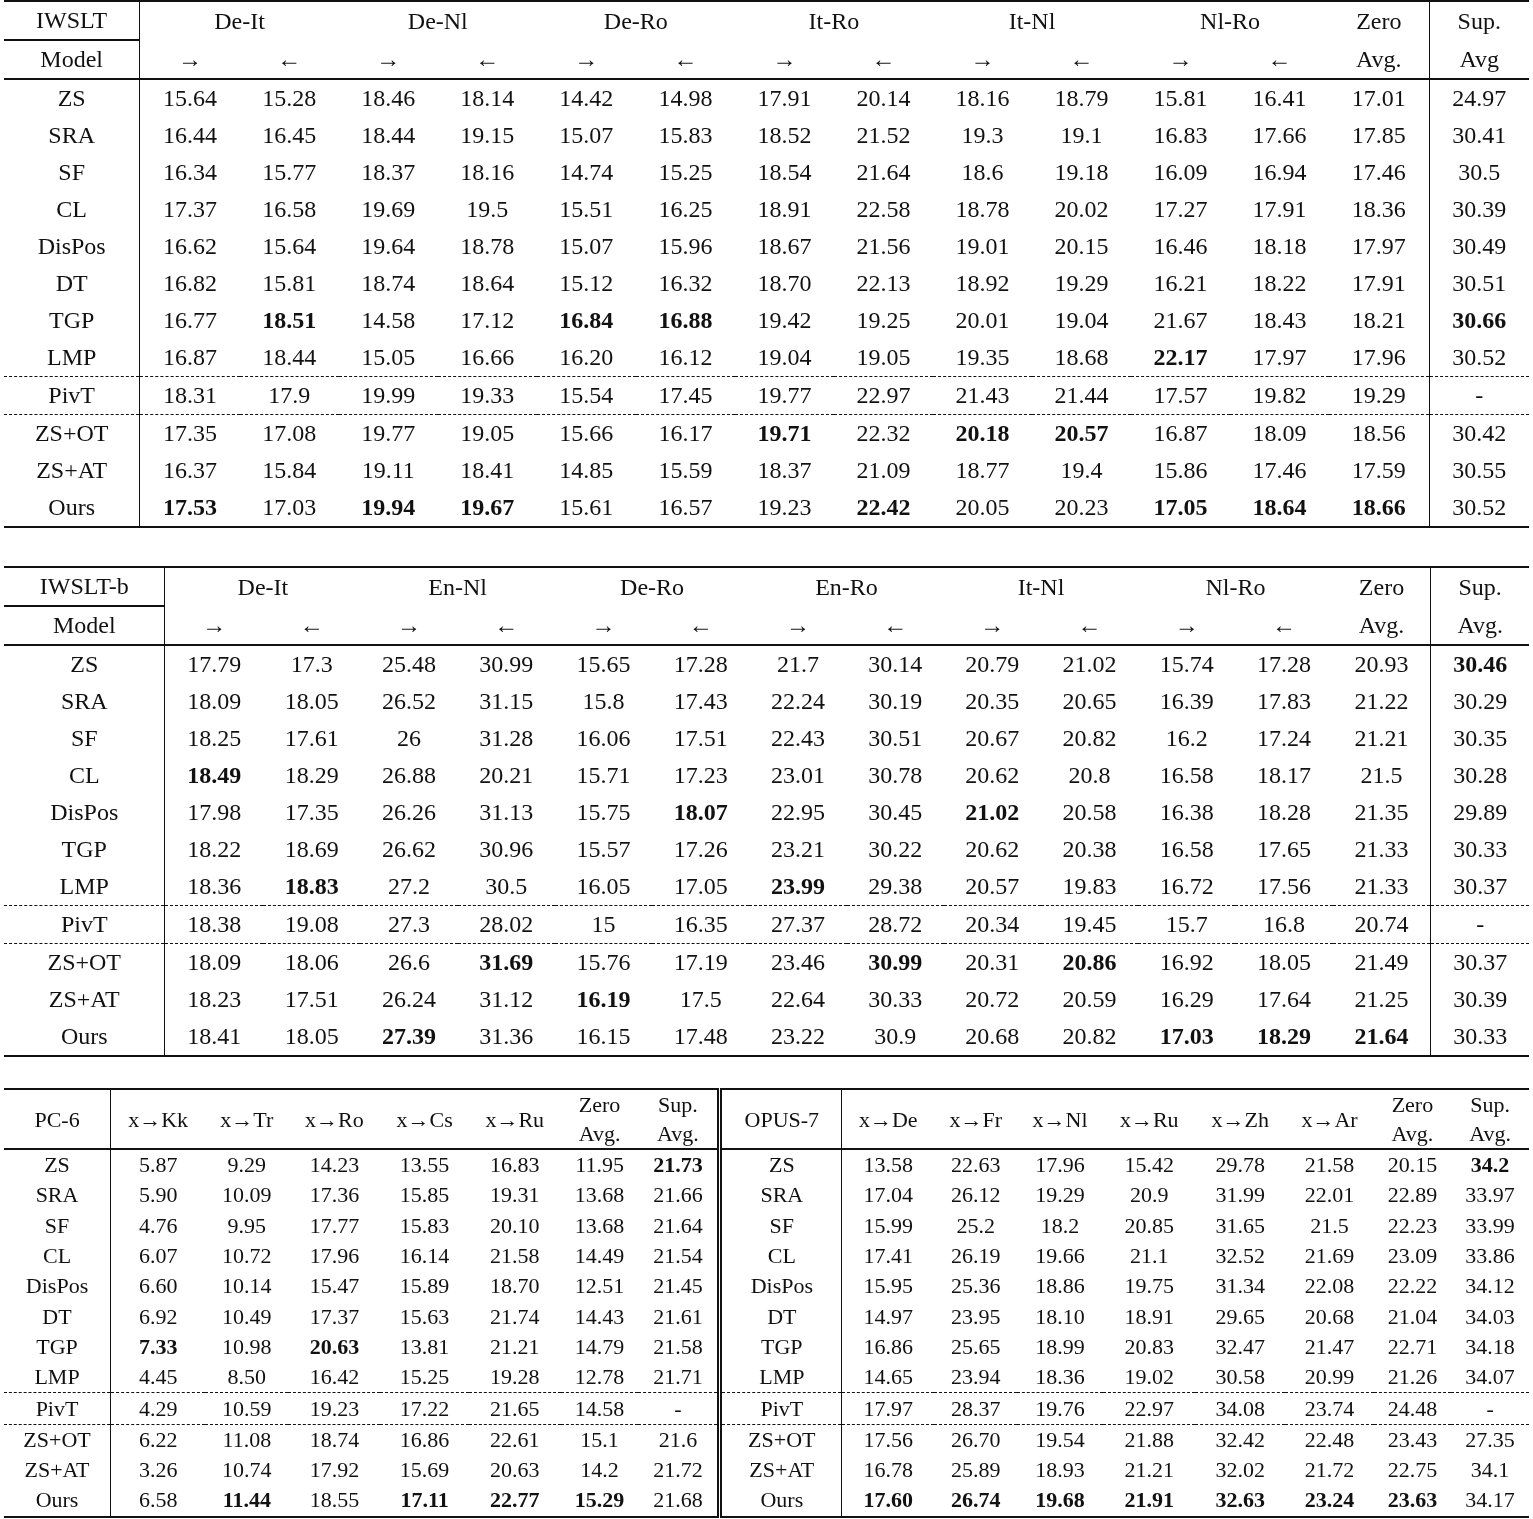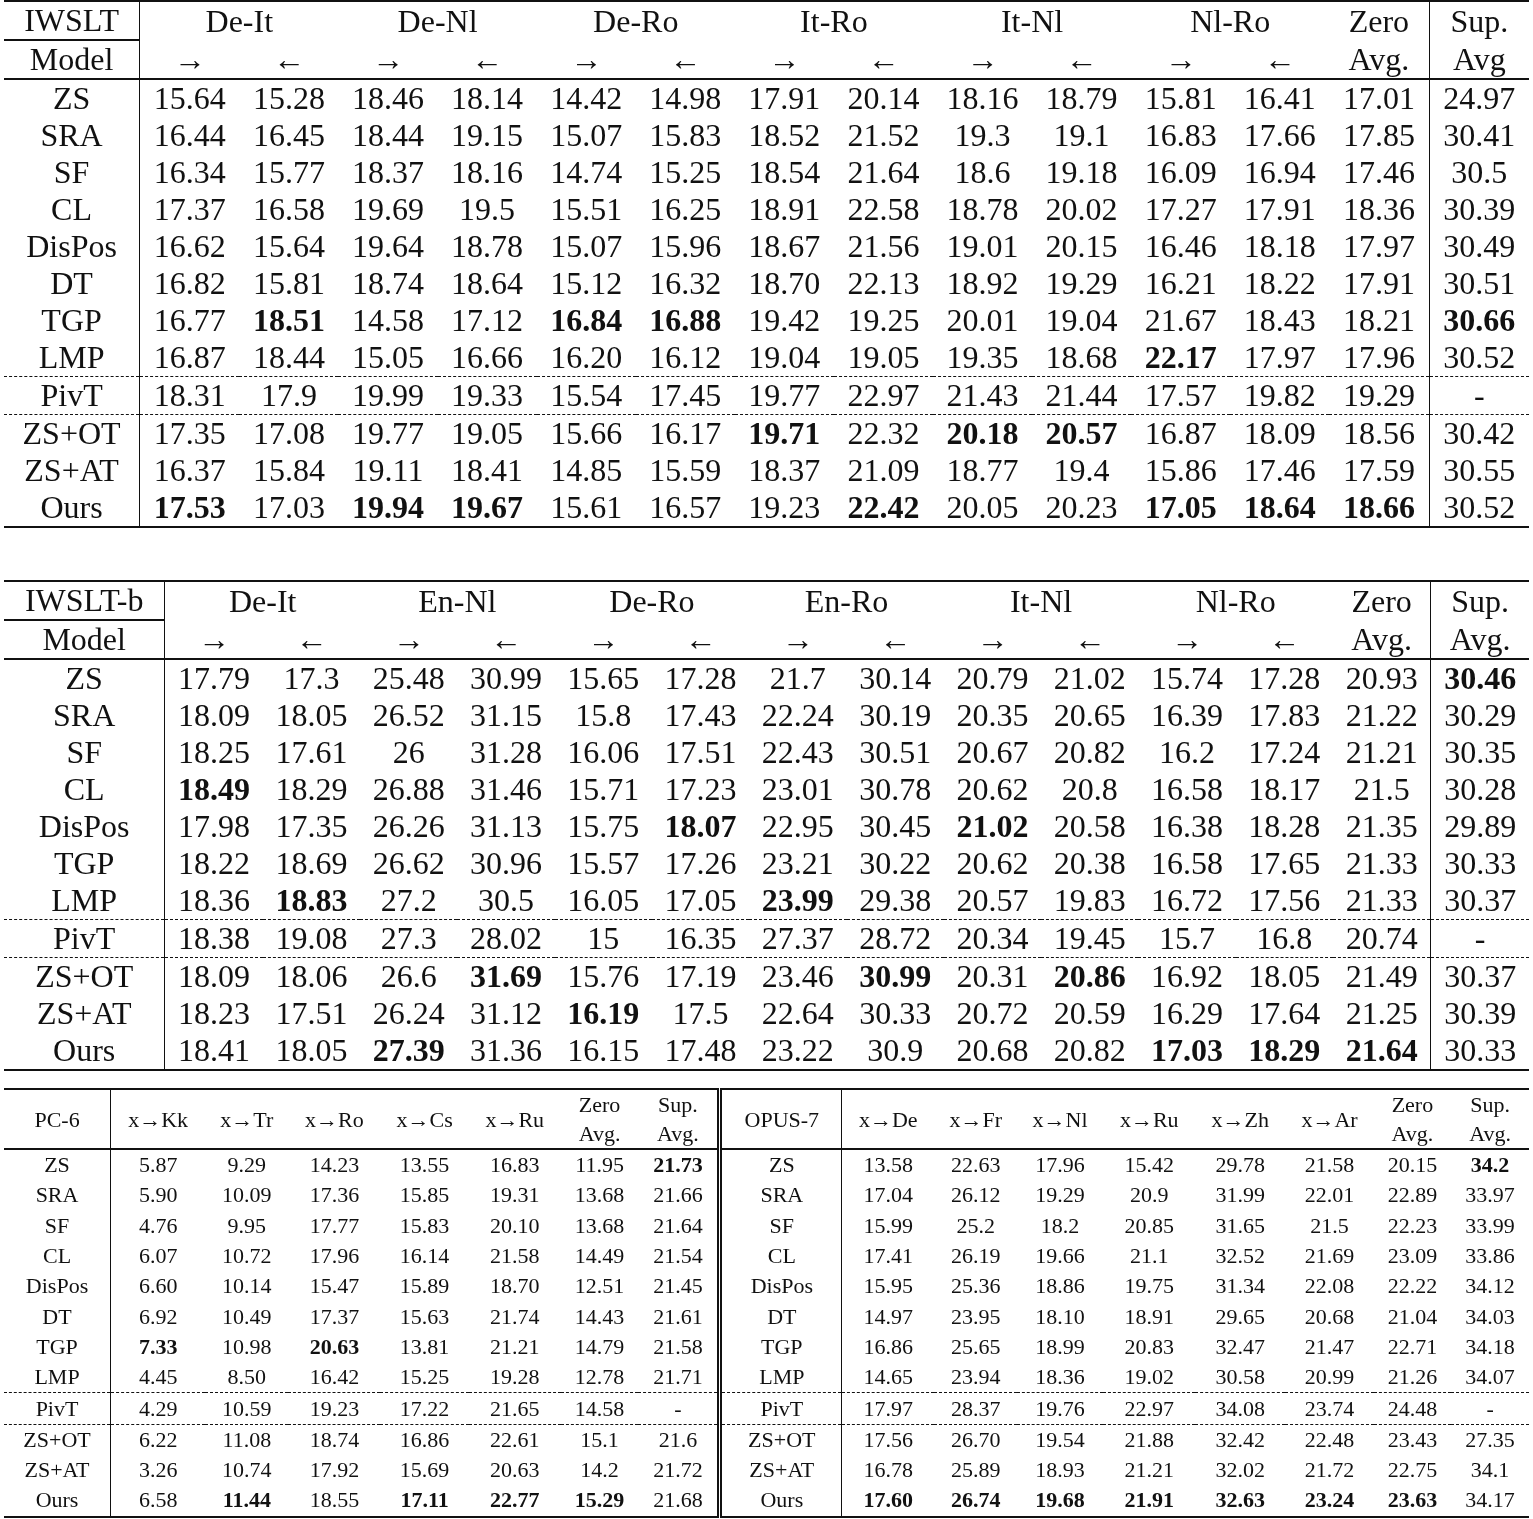--- a/index.html
+++ b/index.html
@@ -3,31 +3,31 @@
 <meta charset="utf-8">
 <style>
   html, body { margin: 0; padding: 0; background: #ffffff; }
   body { width: 1533px; height: 1519px; position: relative; overflow: hidden;
          font-family: "Liberation Serif", "DejaVu Serif", serif; color: #111; }
   table { border-collapse: collapse; position: absolute; }
   td, th { padding: 0; text-align: center; font-weight: normal; white-space: nowrap; }
   .b { font-weight: bold; }
 
   
-  .big { font-size: 32px; left: 4px; width: 1525px; }
+  .big { font-size: 24px; left: 4px; width: 1525px; }
   .big td, .big th { height: 37px; line-height: 37px; }
   .big tr.hdr1 th { border-top: 2px solid #111; }
   .big tr.hdr1 th.model { border-bottom: 2px solid #111; }
   .big tr.hdr2 th { border-bottom: 2px solid #111; text-align: center; }
   .big tr.last td { border-bottom: 2px solid #111; }
   .big .vl { border-left: 1.5px solid #111; }
   .big tr.dash td { border-top: 1.5px dashed #111; }
 
   #t1 { top: 0px; }
-  #t2 { top: 580px; }
+  #t2 { top: 566px; }
 
   
   #t3 { top: 1088px; left: 4px; width: 1525px; font-size: 22px; }
   #t3 td, #t3 th { height: 30.3px; line-height: 30px; }
   #t3 tr.h th { border-top: 2px solid #111; border-bottom: 2px solid #111; height: 58px; line-height: 29px; }
   #t3 tr.last td { border-bottom: 2px solid #111; }
   #t3 tr.dash td { border-top: 1.5px dashed #111; }
   #t3 .vl { border-left: 1.5px solid #111; }
   #t3 .dbl { border-left: 5px double #111; }
   #t3 .stack { display: block; line-height: 29px; }
@@ -355,21 +355,21 @@
         <td class="">16.2</td>
         <td class="">17.24</td>
         <td class="">21.21</td>
         <td class="vl">30.35</td>
       </tr>
       <tr class="">
         <td>CL</td>
         <td class="vl b">18.49</td>
         <td class="">18.29</td>
         <td class="">26.88</td>
-        <td class="">31.46</td>
+        <td class="">20.21</td>
         <td class="">15.71</td>
         <td class="">17.23</td>
         <td class="">23.01</td>
         <td class="">30.78</td>
         <td class="">20.62</td>
         <td class="">20.8</td>
         <td class="">16.58</td>
         <td class="">18.17</td>
         <td class="">21.5</td>
         <td class="vl">30.28</td>

